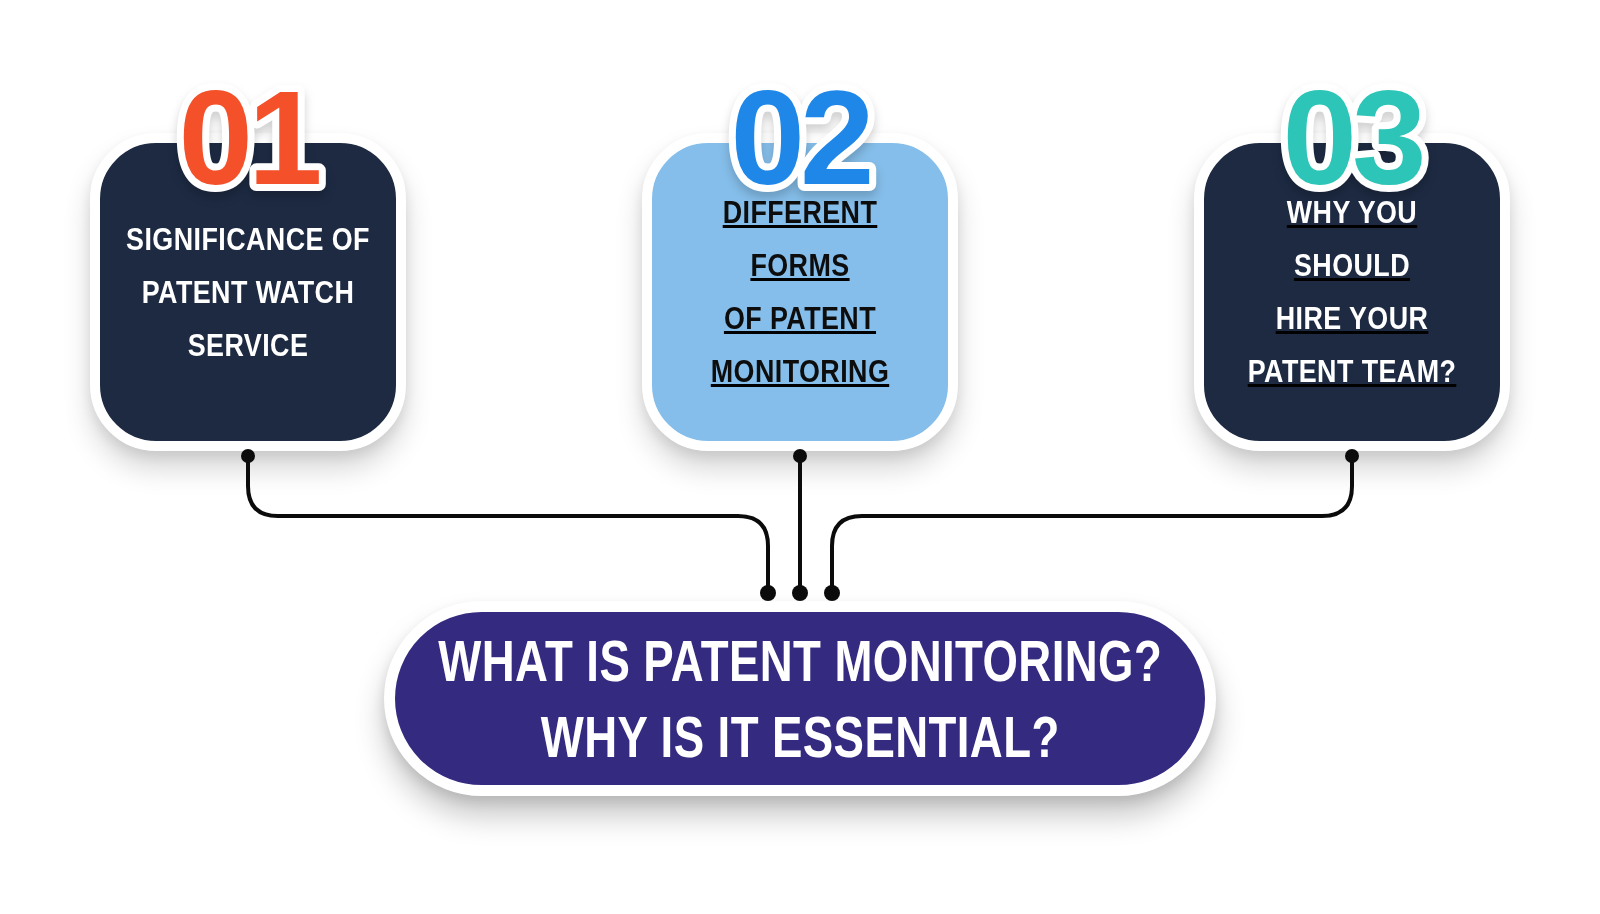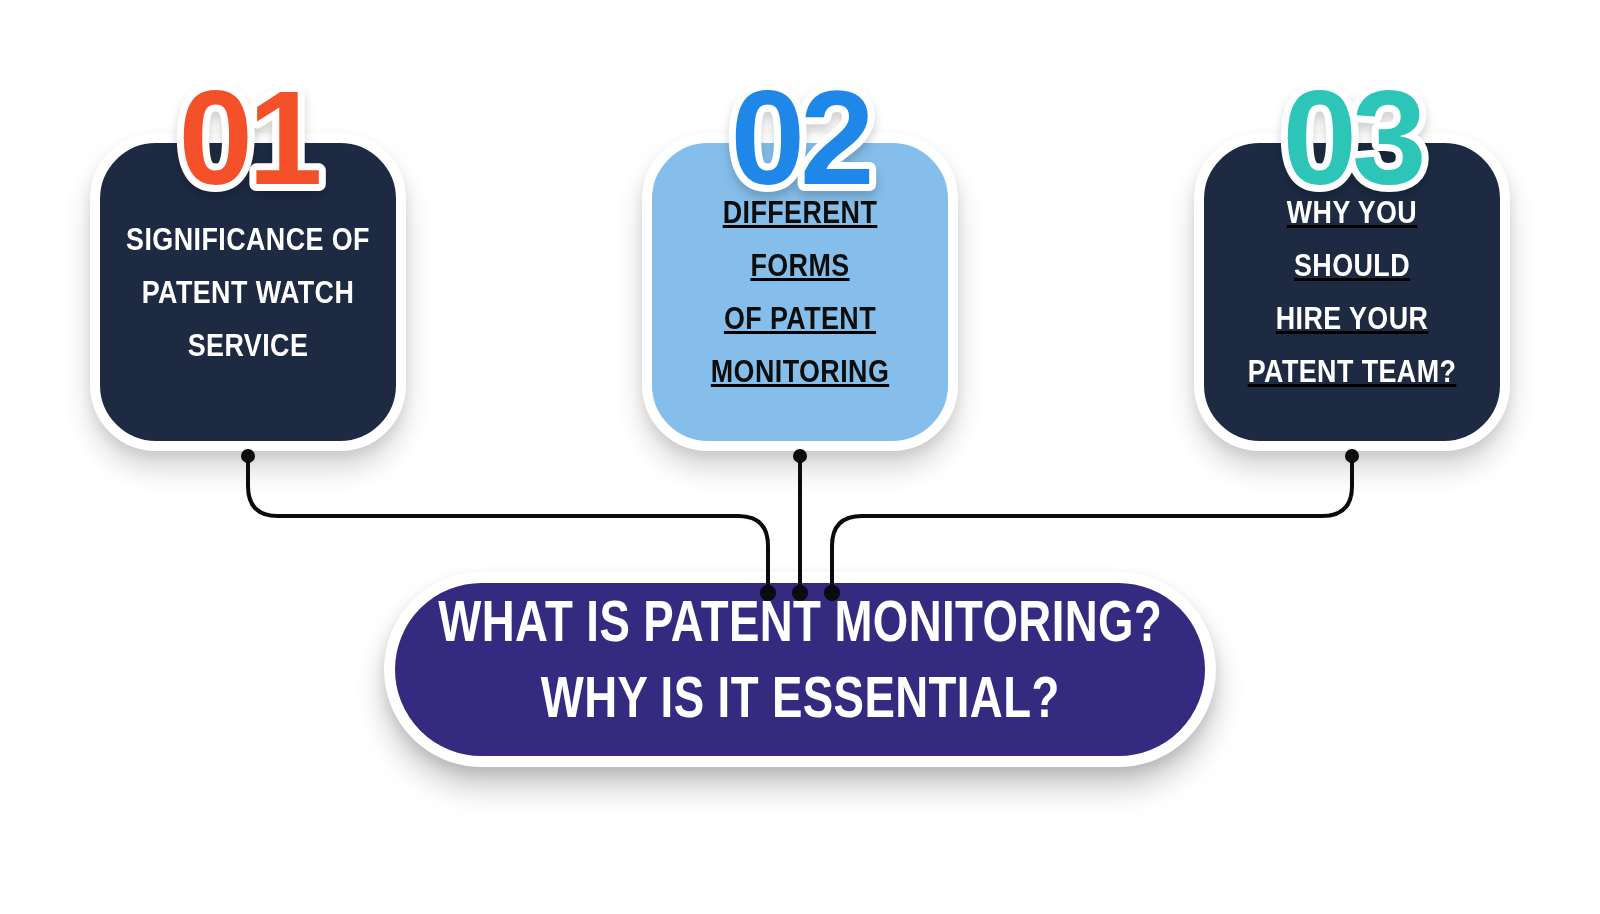--- a/index.html
+++ b/index.html
@@ -70,31 +70,31 @@
     height: 914px;
     z-index: 2;
     pointer-events: none;
     overflow: visible;
   }
 
   
   .footer-banner {
     position: absolute;
     left: 384px;
-    top: 572px;
+    top: 601px;
     width: 832px;
     height: 195px;
     box-sizing: border-box;
     border: 11px solid #ffffff;
     border-radius: 98px;
     box-shadow: 0 20px 30px rgba(0,0,0,0.22), 0 6px 12px rgba(0,0,0,0.10);
     display: flex;
     flex-direction: column;
     align-items: center;
-    justify-content: flex-start;
+    justify-content: center;
     z-index: 1;
   }
   .footer-title {
     text-align: center;
     font-weight: bold;
     font-size: 57px;
     line-height: 76px;
     letter-spacing: 0.5px;
     transform: scaleX(0.80);
     transform-origin: center;

